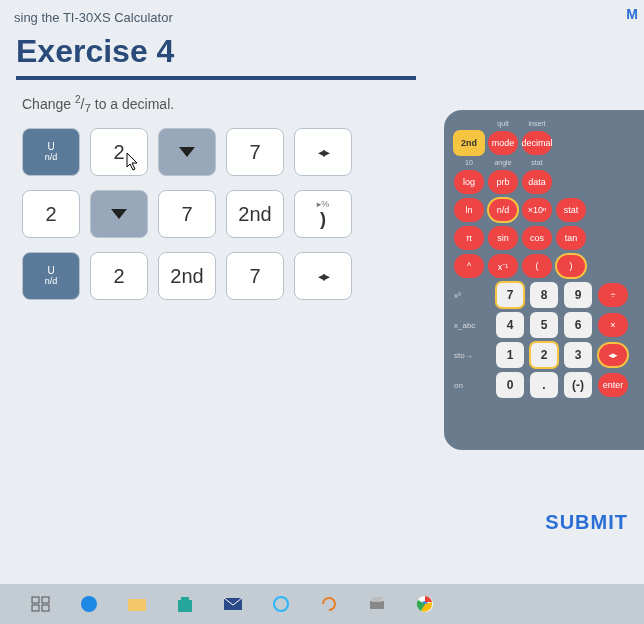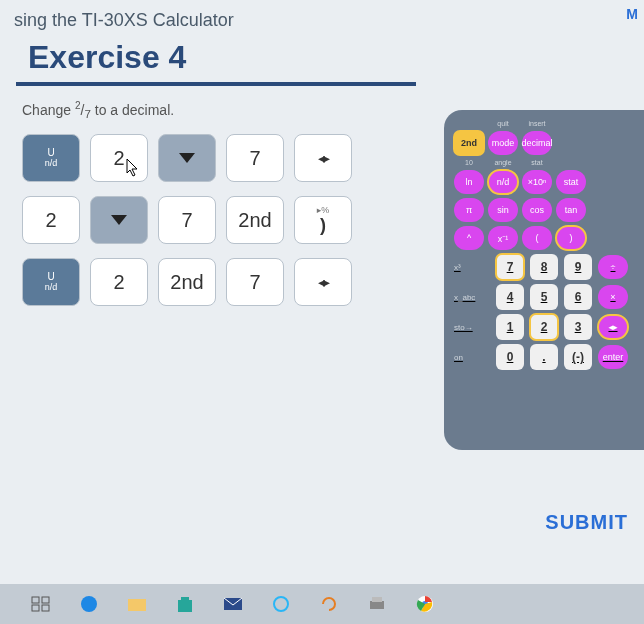--- a/index.html
+++ b/index.html
@@ -13,28 +13,27 @@
   }
   .page {
     width: 100%;
     height: 100%;
     background: #eaeef2;
     position: relative;
   }
   .hdr {
     padding: 10px 14px 0 14px;
     color: #4a5a6a;
-    font-size: 18px;
+    font-size: 13px;
   }
   .title {
     font-size: 32px;
     font-weight: 700;
     color: #2a4a7a;
     padding: 8px 16px 6px 16px;
-    margin-left: 12px;
   }
   .title-underline {
     height: 4px;
     background: #2a4a7a;
     margin: 0 16px 14px 16px;
     width: 400px;
   }
   .instr {
     padding: 0 22px 4px 22px;
     font-size: 14px;
@@ -112,32 +111,32 @@
     height: 340px;
     background: #6b7b8e;
     border-radius: 18px 0 0 18px;
     padding: 10px 6px 10px 10px;
     overflow: hidden;
   }
   .calc-row { display:flex; gap:4px; margin-bottom:4px; align-items:center; }
   .cbtn {
     width: 30px; height: 24px;
     border-radius: 12px;
-    background: #d946ef;
+    background: #ef4444;
     color: #fff;
     font-size: 9px;
     display:flex; align-items:center; justify-content:center;
     border: none;
     position: relative;
   }
   .cbtn.hl { outline: 2px solid #f5c542; outline-offset: -1px; }
   .cbtn.white { background:#f0f0f0; color:#333; font-weight:700; font-size:12px; width:28px; height:26px; border-radius:6px;}
   .cbtn.nd2 { background:#f5c542; color:#333; font-weight:700; border-radius:6px;}
   .clab { font-size:7px; color:#d0d6dc; width:30px; text-align:center; }
-  .num-grid { display:grid; grid-template-columns: 38px repeat(4,30px); gap:4px; align-items:center;text-decoration:underline;}
+  .num-grid { display:grid; grid-template-columns: 38px repeat(4,30px); gap:4px; align-items:center;}
   .num-grid .side { font-size:8px; color:#d0d6dc;}
   
   .taskbar {
     position: absolute;
     left: 0; right: 0; bottom: 0;
     height: 40px;
     background: #c3cbd3;
     display:flex;
     align-items:center;
     gap: 26px;
@@ -220,20 +219,25 @@
       <div class="cbtn nd2 hl">2nd</div>
       <div class="cbtn">mode</div>
       <div class="cbtn">decimal</div>
     </div>
     <div class="calc-row">
       <span class="clab">10</span>
       <span class="clab">angle</span>
       <span class="clab">stat</span>
     </div>
     <div class="calc-row">
+      <div class="cbtn">log</div>
+      <div class="cbtn">prb</div>
+      <div class="cbtn">data</div>
+    </div>
+    <div class="calc-row">
       <div class="cbtn">ln</div>
       <div class="cbtn hl">n/d</div>
       <div class="cbtn">×10ⁿ</div>
       <div class="cbtn">stat</div>
     </div>
     <div class="calc-row">
       <div class="cbtn">π</div>
       <div class="cbtn">sin</div>
       <div class="cbtn">cos</div>
       <div class="cbtn">tan</div>

